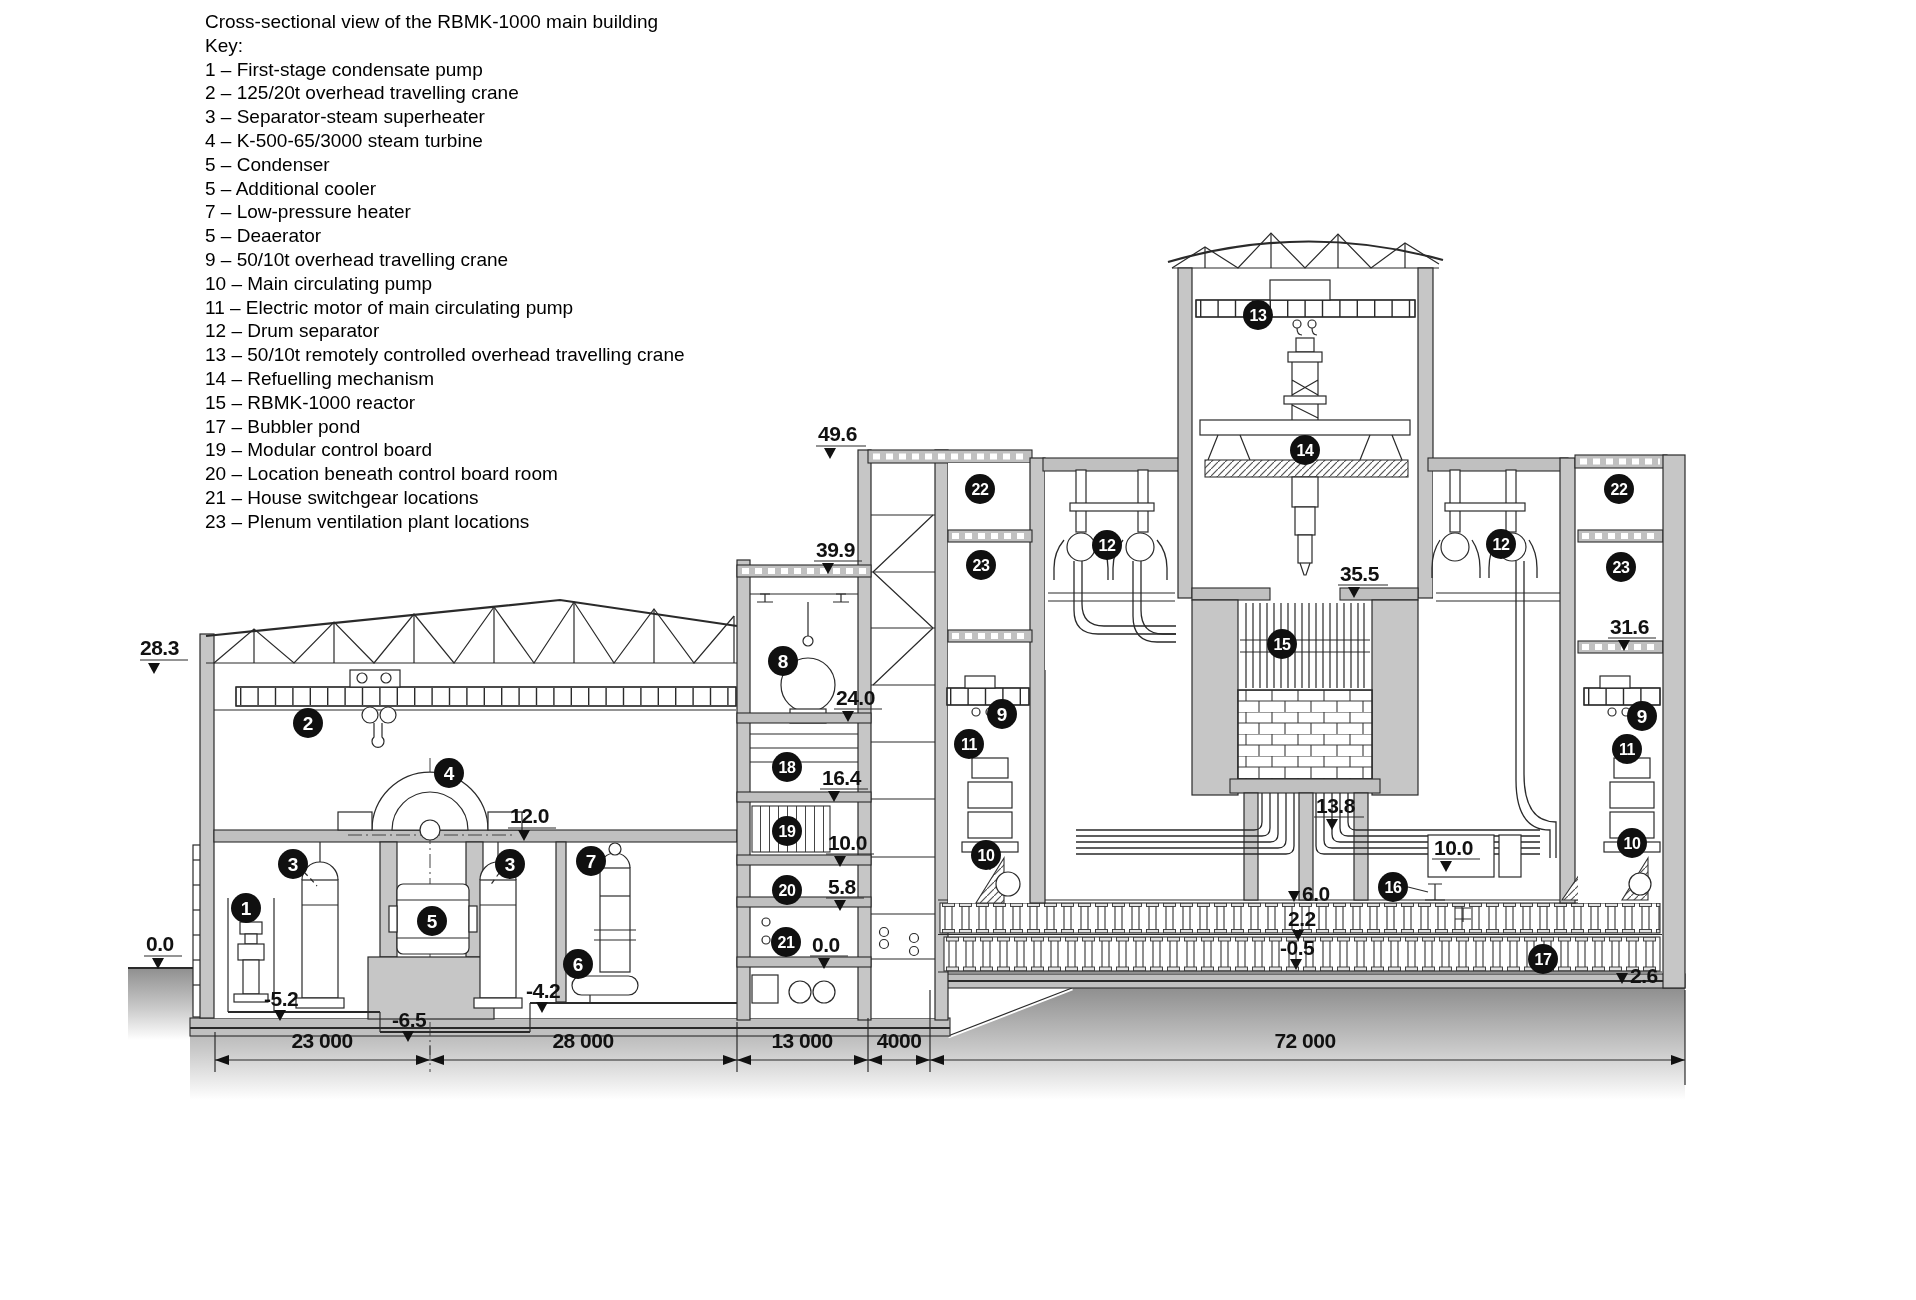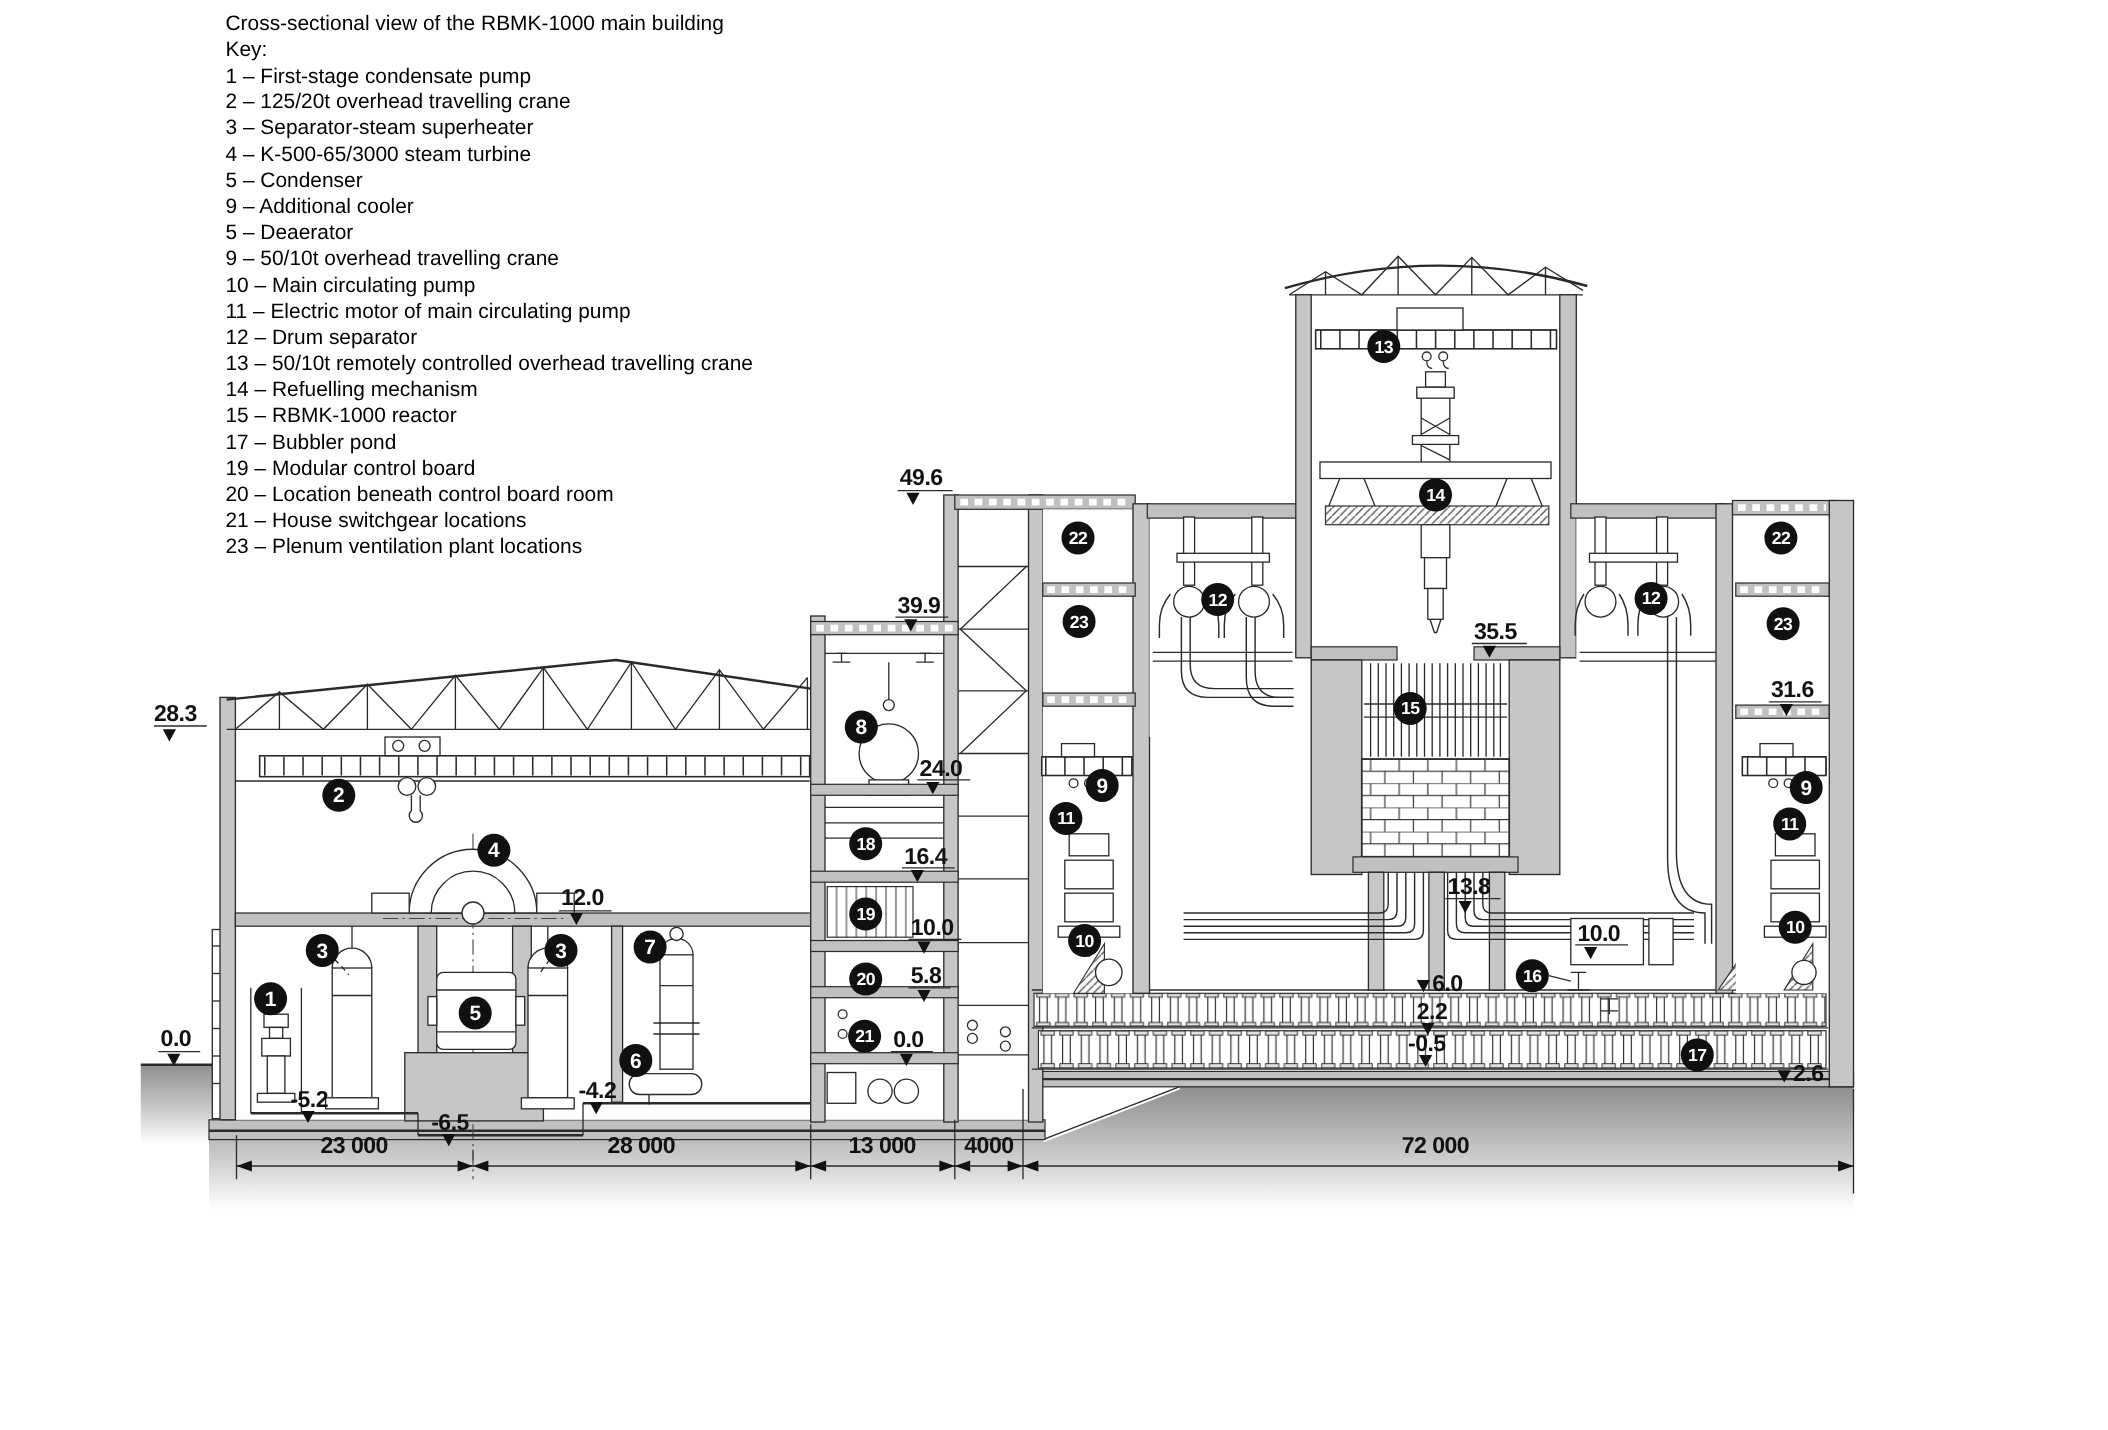--- a/index.html
+++ b/index.html
@@ -33,21 +33,22 @@
 <div class="stage">
 
   <div class="keyblock">
     <div>Cross-sectional view of the RBMK-1000 main building</div>
     <div>Key:</div>
     <div>1 – First-stage condensate pump</div>
     <div>2 – 125/20t overhead travelling crane</div>
     <div>3 – Separator-steam superheater</div>
     <div>4 – K-500-65/3000 steam turbine</div>
     <div>5 – Condenser</div>
-    <div>9 – Additional cooler</div>
+    <div>5 – Additional cooler</div>
+    <div>7 – Low-pressure heater</div>
     <div>5 – Deaerator</div>
     <div>9 – 50/10t overhead travelling crane</div>
     <div>10 – Main circulating pump</div>
     <div>11 – Electric motor of main circulating pump</div>
     <div>12 – Drum separator</div>
     <div>13 – 50/10t remotely controlled overhead travelling crane</div>
     <div>14 – Refuelling mechanism</div>
     <div>15 – RBMK-1000 reactor</div>
     <div>17 – Bubbler pond</div>
     <div>19 – Modular control board</div>

